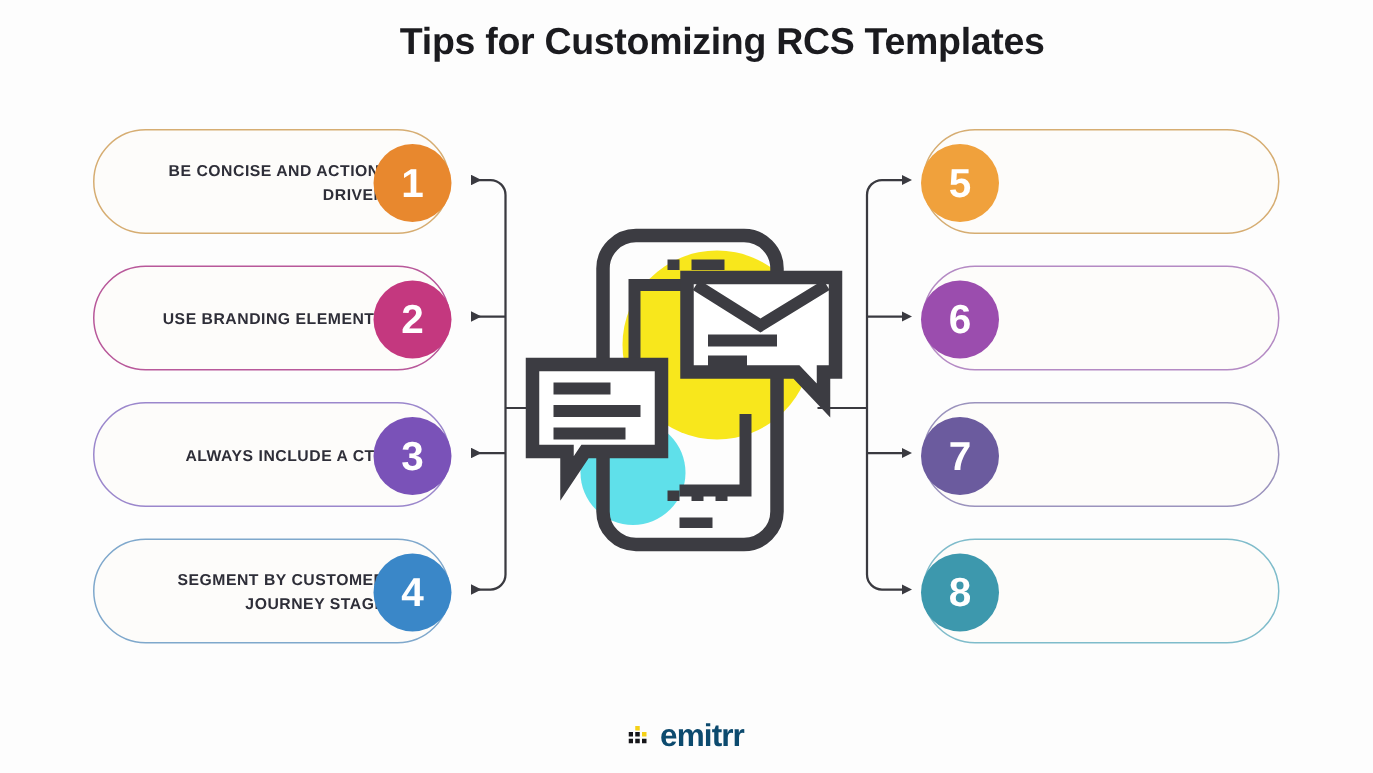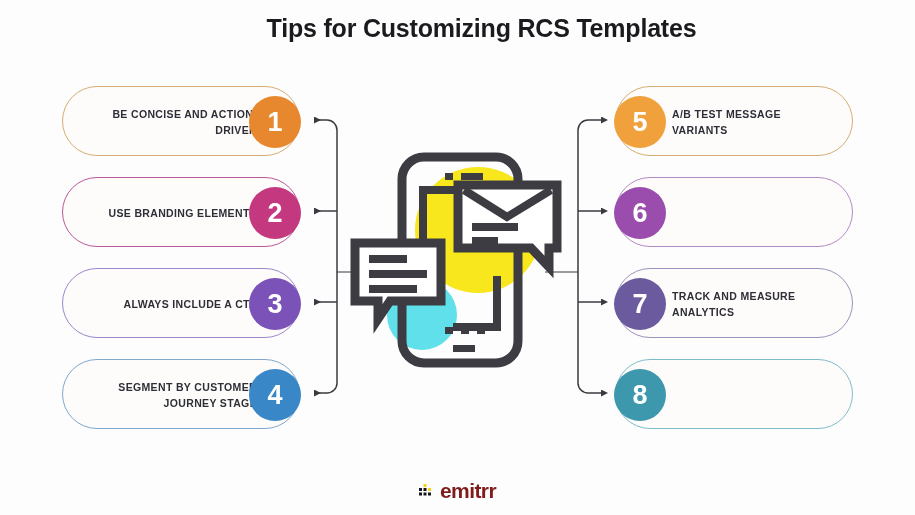--- a/index.html
+++ b/index.html
@@ -117,21 +117,21 @@
     align-items: center;
     justify-content: center;
     gap: 6px;
   }
   .logo-mark {
     display: block;
   }
   .logo-word {
     font-size: 21px;
     font-weight: bold;
-    color: #7f1d1d;
+    color: #0c4a6e;
     letter-spacing: -0.6px;
     position: relative;
   }
 </style>
 </head>
 <body style="background: rgb(253, 253, 253);">
 
 <div id="infographic">
 
   <div class="title" style="color: rgb(27, 27, 31); padding-left: 24px;">Tips for Customizing RCS Templates</div>
@@ -173,30 +173,28 @@
     <div class="pill-label">ALWAYS INCLUDE A CTA</div>
     <div class="num-circle" style="background: rgb(122, 82, 184);">3</div>
   </div>
 
   <div class="pill left" style="left: 62px; top: 359px; border-color: rgb(127, 168, 204); background: rgb(253, 252, 250);">
     <div class="pill-label">SEGMENT BY CUSTOMER JOURNEY STAGE</div>
     <div class="num-circle" style="background: rgb(58, 135, 200);">4</div>
   </div>
 
   <div class="pill right" style="left: 615px; top: 86px; border-color: rgb(214, 173, 114); background: rgb(253, 252, 250);">
-    <div class="pill-label">A/B TEST MESSAGE VARIANTS</div>
     <div class="num-circle" style="background: rgb(240, 161, 60);">5</div>
   </div>
 
   <div class="pill right" style="left: 615px; top: 177px; border-color: rgb(180, 138, 196); background: rgb(253, 252, 250);">
     <div class="num-circle" style="background: rgb(155, 77, 174);">6</div>
   </div>
 
   <div class="pill right" style="left: 615px; top: 268px; border-color: rgb(155, 147, 189); background: rgb(253, 252, 250);">
-    <div class="pill-label">TRACK AND MEASURE ANALYTICS</div>
     <div class="num-circle" style="background: rgb(107, 91, 158);">7</div>
   </div>
 
   <div class="pill right" style="left: 615px; top: 359px; border-color: rgb(127, 188, 203); background: rgb(253, 252, 250);">
     <div class="num-circle" style="background: rgb(61, 152, 173);">8</div>
   </div>
 
   <div class="illustration">
     <svg viewBox="0 0 230 230" width="230" height="230">
 

